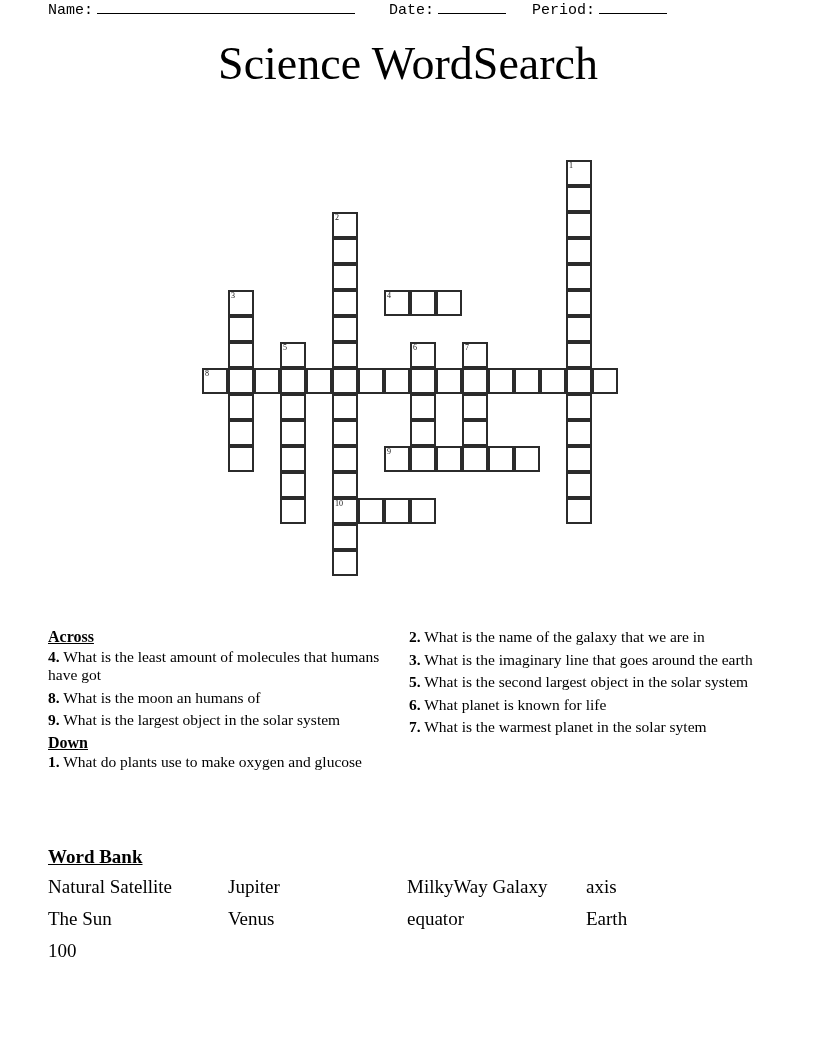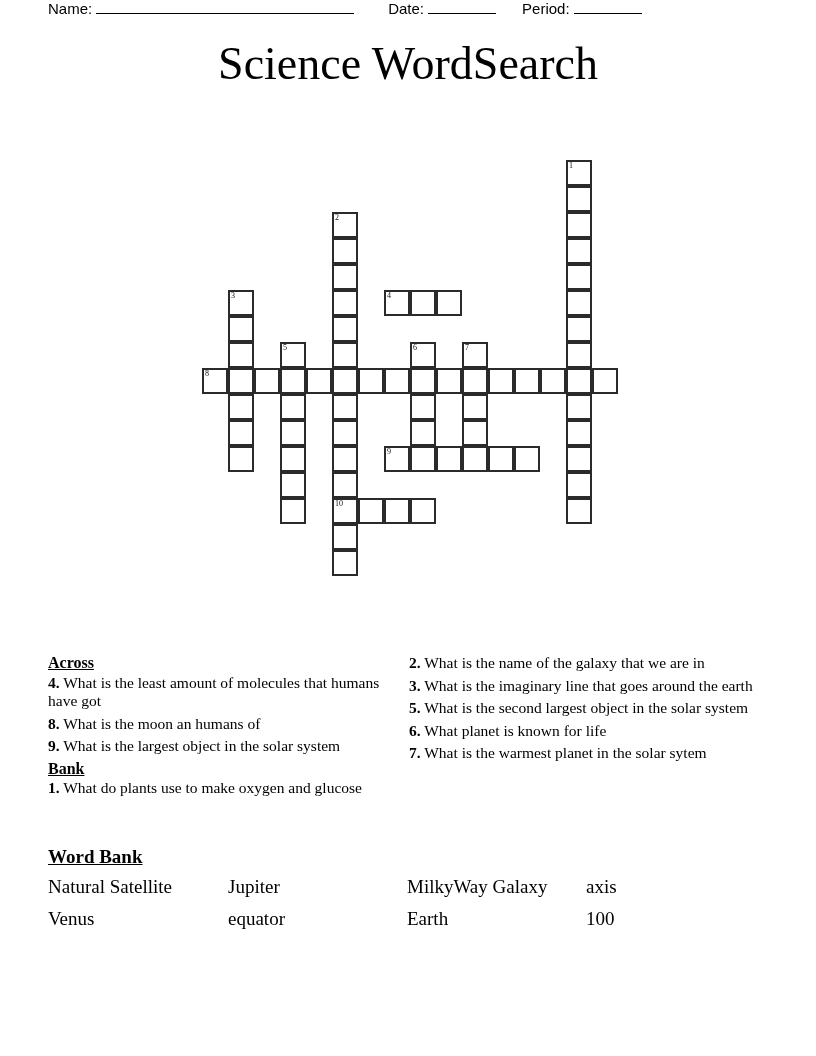--- a/index.html
+++ b/index.html
@@ -17,21 +17,21 @@
     overflow: hidden;
   }
 
   
   .header-row {
     position: absolute;
     left: 48px;
     top: 0px;
     width: 720px;
     height: 26px;
-    font-family: Liberation Sans, sans-serif;
+    font-family: Liberation Mono, monospace;
     font-size: 15px;
     display: flex;
     align-items: baseline;
     white-space: pre;
     text-align: right;
   }
   .hdr-label { font-size: 15px; }
   .hdr-blank {
     display: inline-block;
     border-bottom: 1px solid #000;
@@ -82,21 +82,20 @@
     line-height: 9px;
     color: #111;
   }
 
   
   .clue-col {
     position: absolute;
     font-family: "Liberation Serif", serif;
     font-size: 15.5px;
     line-height: 18.5px;
-    margin-top: 26px;
   }
   .clue-col-left  { left: 48px; top: 628px; width: 352px; }
   .clue-col-right { left: 409px; top: 628px; width: 345px; }
 
   .clue-heading {
     font-weight: bold;
     text-decoration: underline;
     font-size: 16px;
     margin: 0 0 1px 0;
   }
@@ -243,21 +242,21 @@
     <div class="cell" style="left: 410px; top: 498px;"></div>
   </div>
 
 <div class="clue-col clue-col-left">
   <div class="clue-heading">Across</div>
   <div id="across-list">
       <div class="clue"><b>4.</b><span> What is the least amount of molecules that humans have got</span></div>
       <div class="clue"><b>8.</b><span> What is the moon an humans of</span></div>
       <div class="clue"><b>9.</b><span> What is the largest object in the solar system</span></div>
     </div>
-  <div class="clue-heading">Bank</div>
+  <div class="clue-heading">Down</div>
   <div id="down-left-list">
       <div class="clue"><b>1.</b><span> What do plants use to make oxygen and glucose</span></div>
     </div>
 </div>
 
 <div class="clue-col clue-col-right">
   <div id="down-right-list">
       <div class="clue"><b>2.</b><span> What is the name of the galaxy that we are in</span></div>
       <div class="clue"><b>3.</b><span> What is the imaginary line that goes around the earth</span></div>
       <div class="clue"><b>5.</b><span> What is the second largest object in the solar system</span></div>
@@ -266,20 +265,21 @@
     </div>
 </div>
 
 <div class="wordbank">
   <div class="wb-title">Word Bank</div>
   <div class="wb-grid" id="wb-grid">
       <div class="wb-word">Natural Satellite</div>
       <div class="wb-word">Jupiter</div>
       <div class="wb-word">MilkyWay Galaxy</div>
       <div class="wb-word">axis</div>
+      <div class="wb-word">The Sun</div>
       <div class="wb-word">Venus</div>
       <div class="wb-word">equator</div>
       <div class="wb-word">Earth</div>
       <div class="wb-word">100</div>
       <div class="wb-word"></div>
       <div class="wb-word"></div>
     </div>
 </div>
 
 </body></html>

